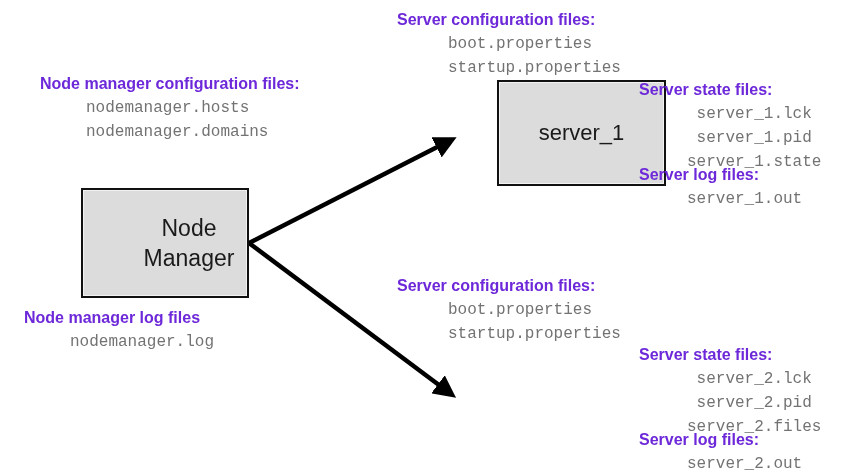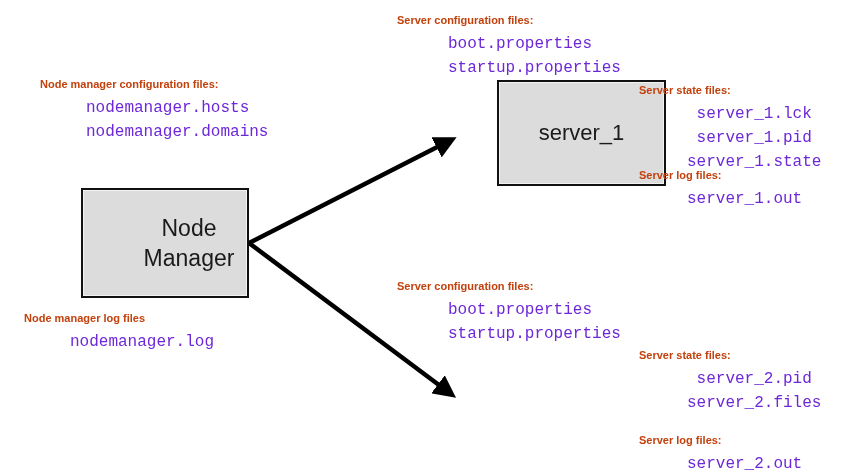--- a/index.html
+++ b/index.html
@@ -15,30 +15,30 @@
     overflow: hidden;
     font-family: "Liberation Sans", sans-serif;
     -webkit-font-smoothing: antialiased;
   }
   .txt-block {
     position: absolute;
     white-space: nowrap;
   }
   .heading {
     font-family: "Liberation Sans", sans-serif;
-    font-size: 11px;
+    font-size: 16px;
     font-weight: 700;
-    color: #c2410c;
+    color: #6d28d9;
     line-height: 24px;
     white-space: nowrap;
   }
   .mono {
     font-family: "Liberation Mono", monospace;
     font-size: 16px;
-    color: #6d28d9;
+    color: #737373;
     line-height: 24px;
     white-space: nowrap;
   }
   .indent {
     padding-left: 46px;
   }
   .indent-r {
     padding-left: 48px;
     text-align: center;
   }
@@ -134,20 +134,21 @@
 
   <div class="txt-block" style="left:397px; top:274px;">
     <div class="heading">Server configuration files:</div>
     <div class="mono indent-c">boot.properties</div>
     <div class="mono indent-c">startup.properties</div>
   </div>
 
 
   <div class="txt-block" style="left:639px; top:343px;">
     <div class="heading">Server state files:</div>
+    <div class="mono indent-r">server_2.lck</div>
     <div class="mono indent-r">server_2.pid</div>
     <div class="mono indent-r">server_2.files</div>
   </div>
 
   <div class="txt-block" style="left:639px; top:428px;">
     <div class="heading">Server log files:</div>
     <div class="mono indent-r">server_2.out</div>
   </div>
 
 </div>

